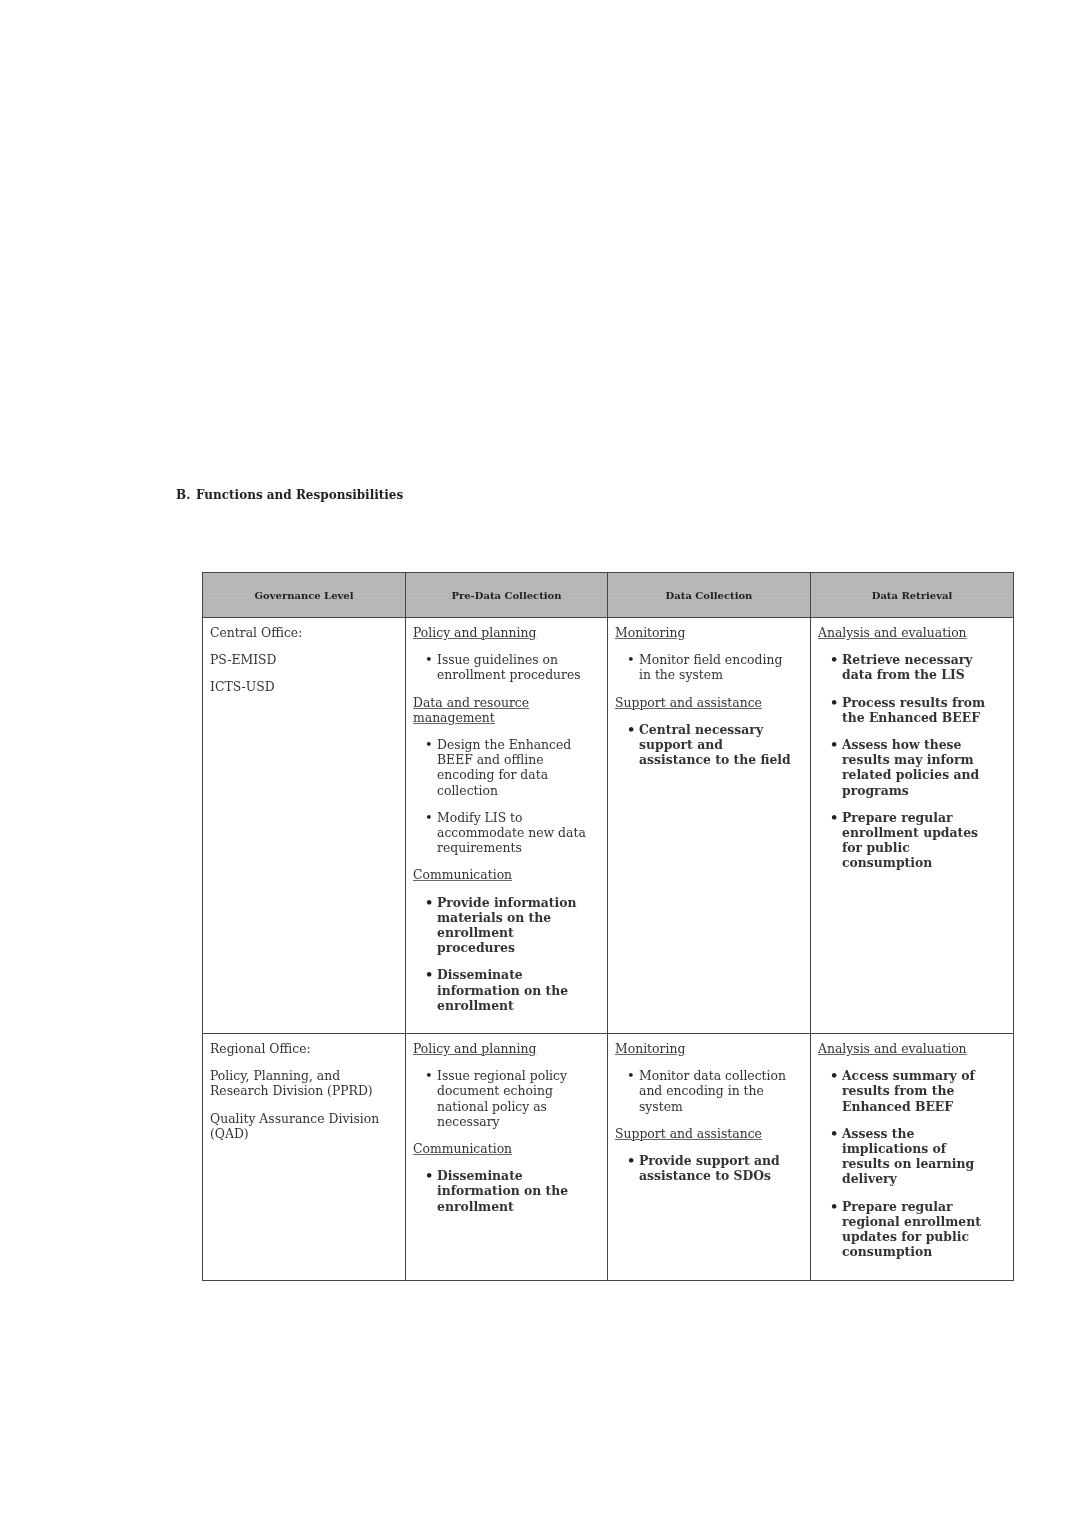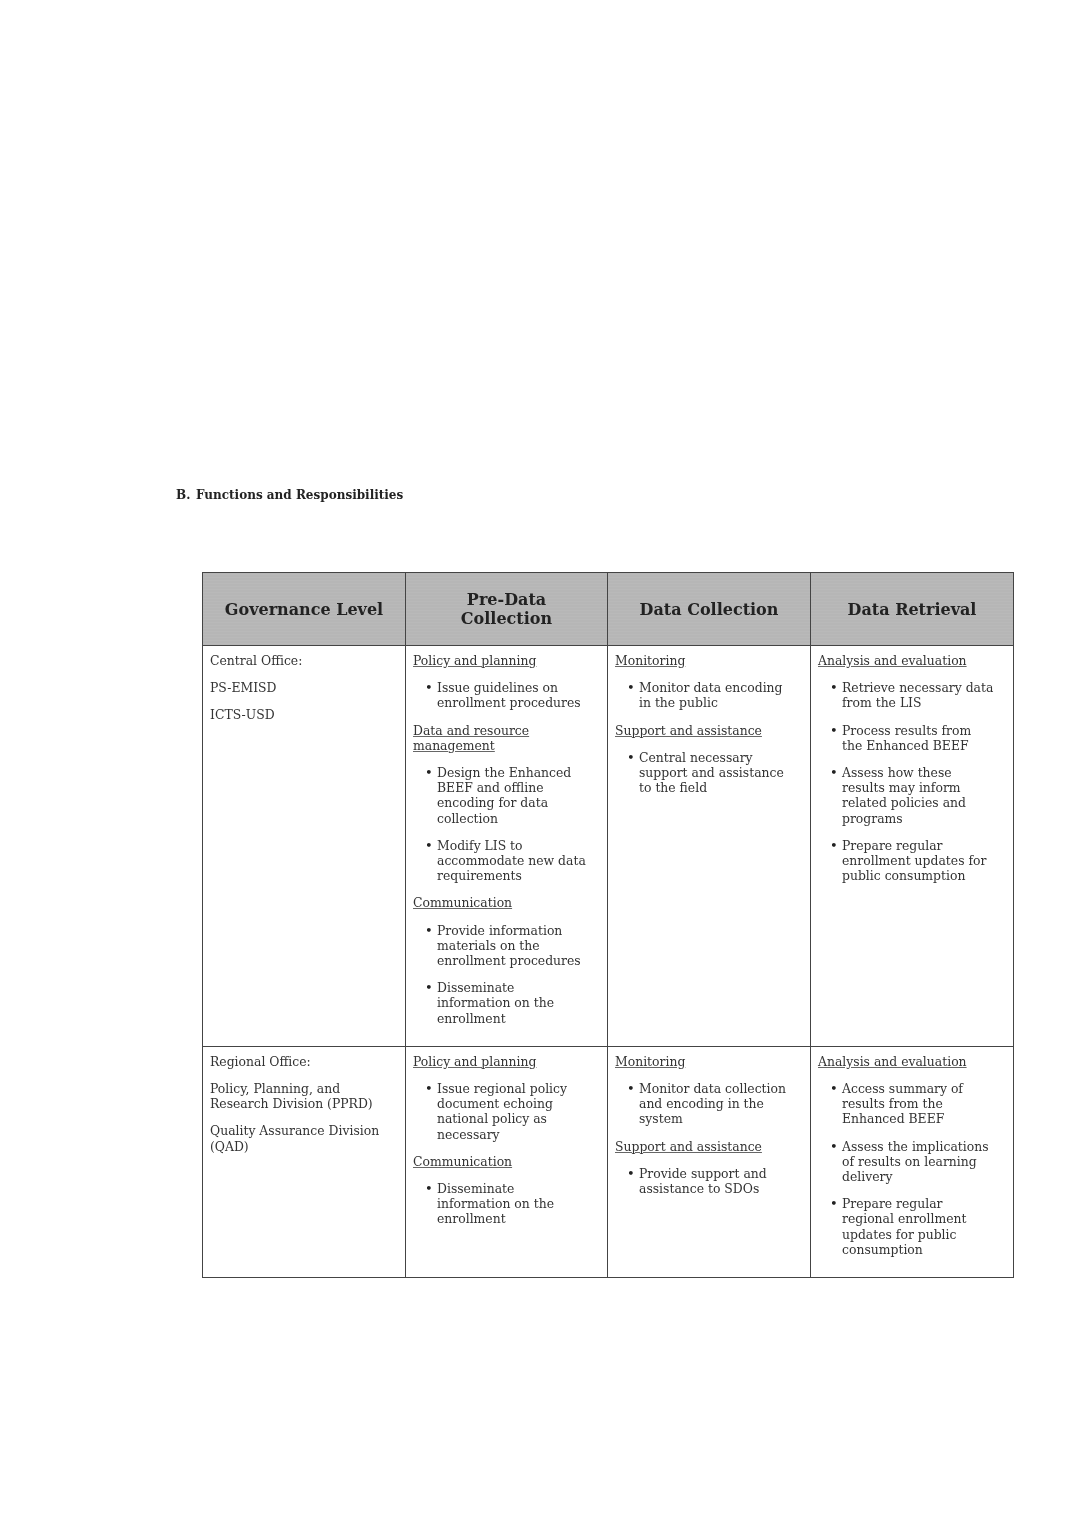--- a/index.html
+++ b/index.html
@@ -5,32 +5,32 @@
     html, body { margin: 0; padding: 0; background: #ffffff; }
     body { width: 1090px; height: 1536px; position: relative; overflow: hidden;
       font-family: "DejaVu Serif", "Liberation Serif", serif; color: #2a2a2a; }
     .page { position: absolute; left: 0; top: 0; width: 1090px; height: 1392px; }
     .section-title { position: absolute; left: 176px; top: 488px; font-size: 12px; font-weight: bold; color: #222; }
     .section-title .letter { display: inline-block; width: 20px; }
     .intro { position: absolute; left: 196px; top: 520px; width: 812px; font-size: 12.2px; line-height: 17px;
       text-align: justify; color: #333; font-family: "Liberation Serif", serif; }
     table.fr { position: absolute; left: 202px; top: 572px; width: 811px; border-collapse: collapse;
       table-layout: fixed; border: 1.5px solid #444; }
-    table.fr th { background: #b9b9b9; height: 40px; font-size: 16px; font-weight: bold; color: #222;
-      border: 1.5px solid #444; text-align: center; vertical-align: middle; padding: 16px;
+    table.fr th { background: #b9b9b9; height: 40px; font-size: 10px; font-weight: bold; color: #222;
+      border: 1.5px solid #444; text-align: center; vertical-align: middle; padding: 2px;
       background-image: repeating-linear-gradient(0deg, rgba(0,0,0,0.03) 0 1px, transparent 1px 3px); }
     table.fr td { border: 1.5px solid #444; vertical-align: top; padding: 7px 6px 8px 7px;
       font-size: 12.4px; line-height: 15.2px; color: #333; }
     .cell-line { margin: 0 0 12px 0; }
     .italic { }
     .sub { text-decoration: underline; text-decoration-color: #666; margin: 0 0 12px 0; }
     ul.bl { list-style: none; margin: 0 0 12px 0; padding: 0; }
     ul.bl li { position: relative; padding-left: 12px; margin: 12px; }
     ul.bl li::before { content: "\2022"; position: absolute; left: 0; top: 0; font-size: 13px; color: #222; }
-    .group:last-child ul.bl { margin-bottom: 0; }
+    .group:last-child ul.bl { margin-bottom: 0; font-weight: bold; }
   </style>
 </head>
 <body>
 
 <div class="page">
   <div class="section-title">
     <span class="letter">B.</span><span>Functions and Responsibilities</span>
   </div>
 
   <table class="fr">
@@ -75,21 +75,21 @@
             <ul class="bl">
               <li>Provide information materials on the enrollment procedures</li>
               <li>Disseminate information on the enrollment</li>
             </ul>
           </div>
         </td>
         <td>
           <div class="group">
             <div class="sub">Monitoring</div>
             <ul class="bl">
-              <li>Monitor data encoding in the public</li>
+              <li>Monitor field encoding in the system</li>
             </ul>
           </div>
           <div class="group">
             <div class="sub">Support and assistance</div>
             <ul class="bl">
               <li>Central necessary support and assistance to the field</li>
             </ul>
           </div>
         </td>
         <td>

